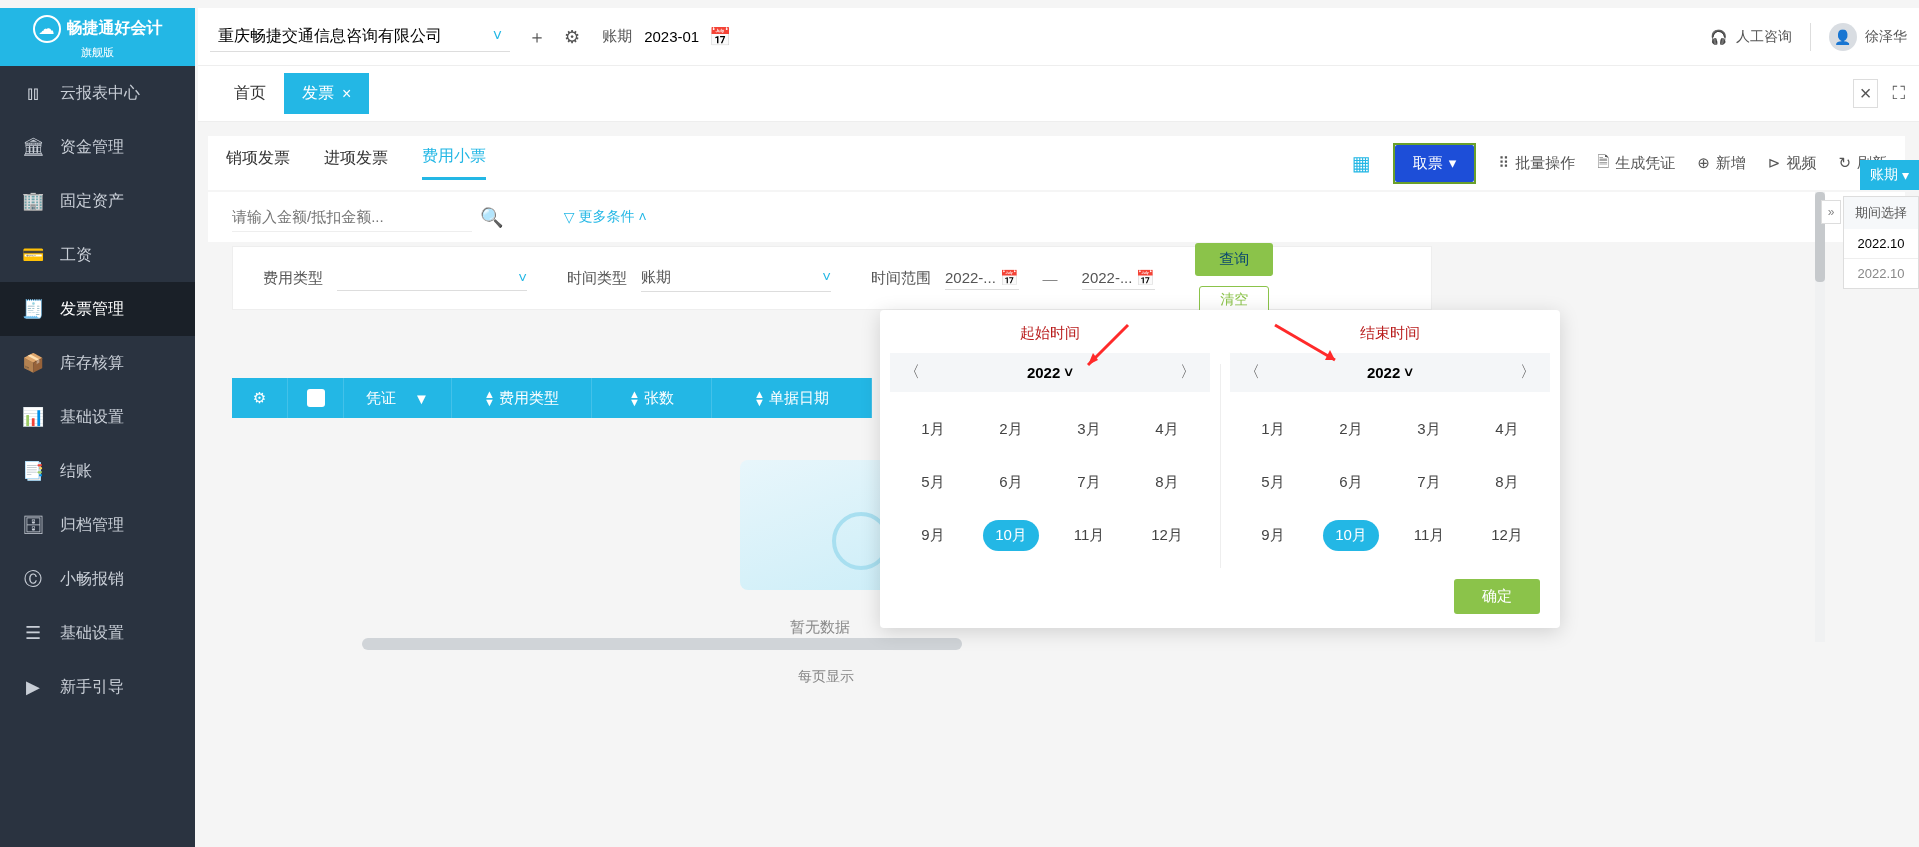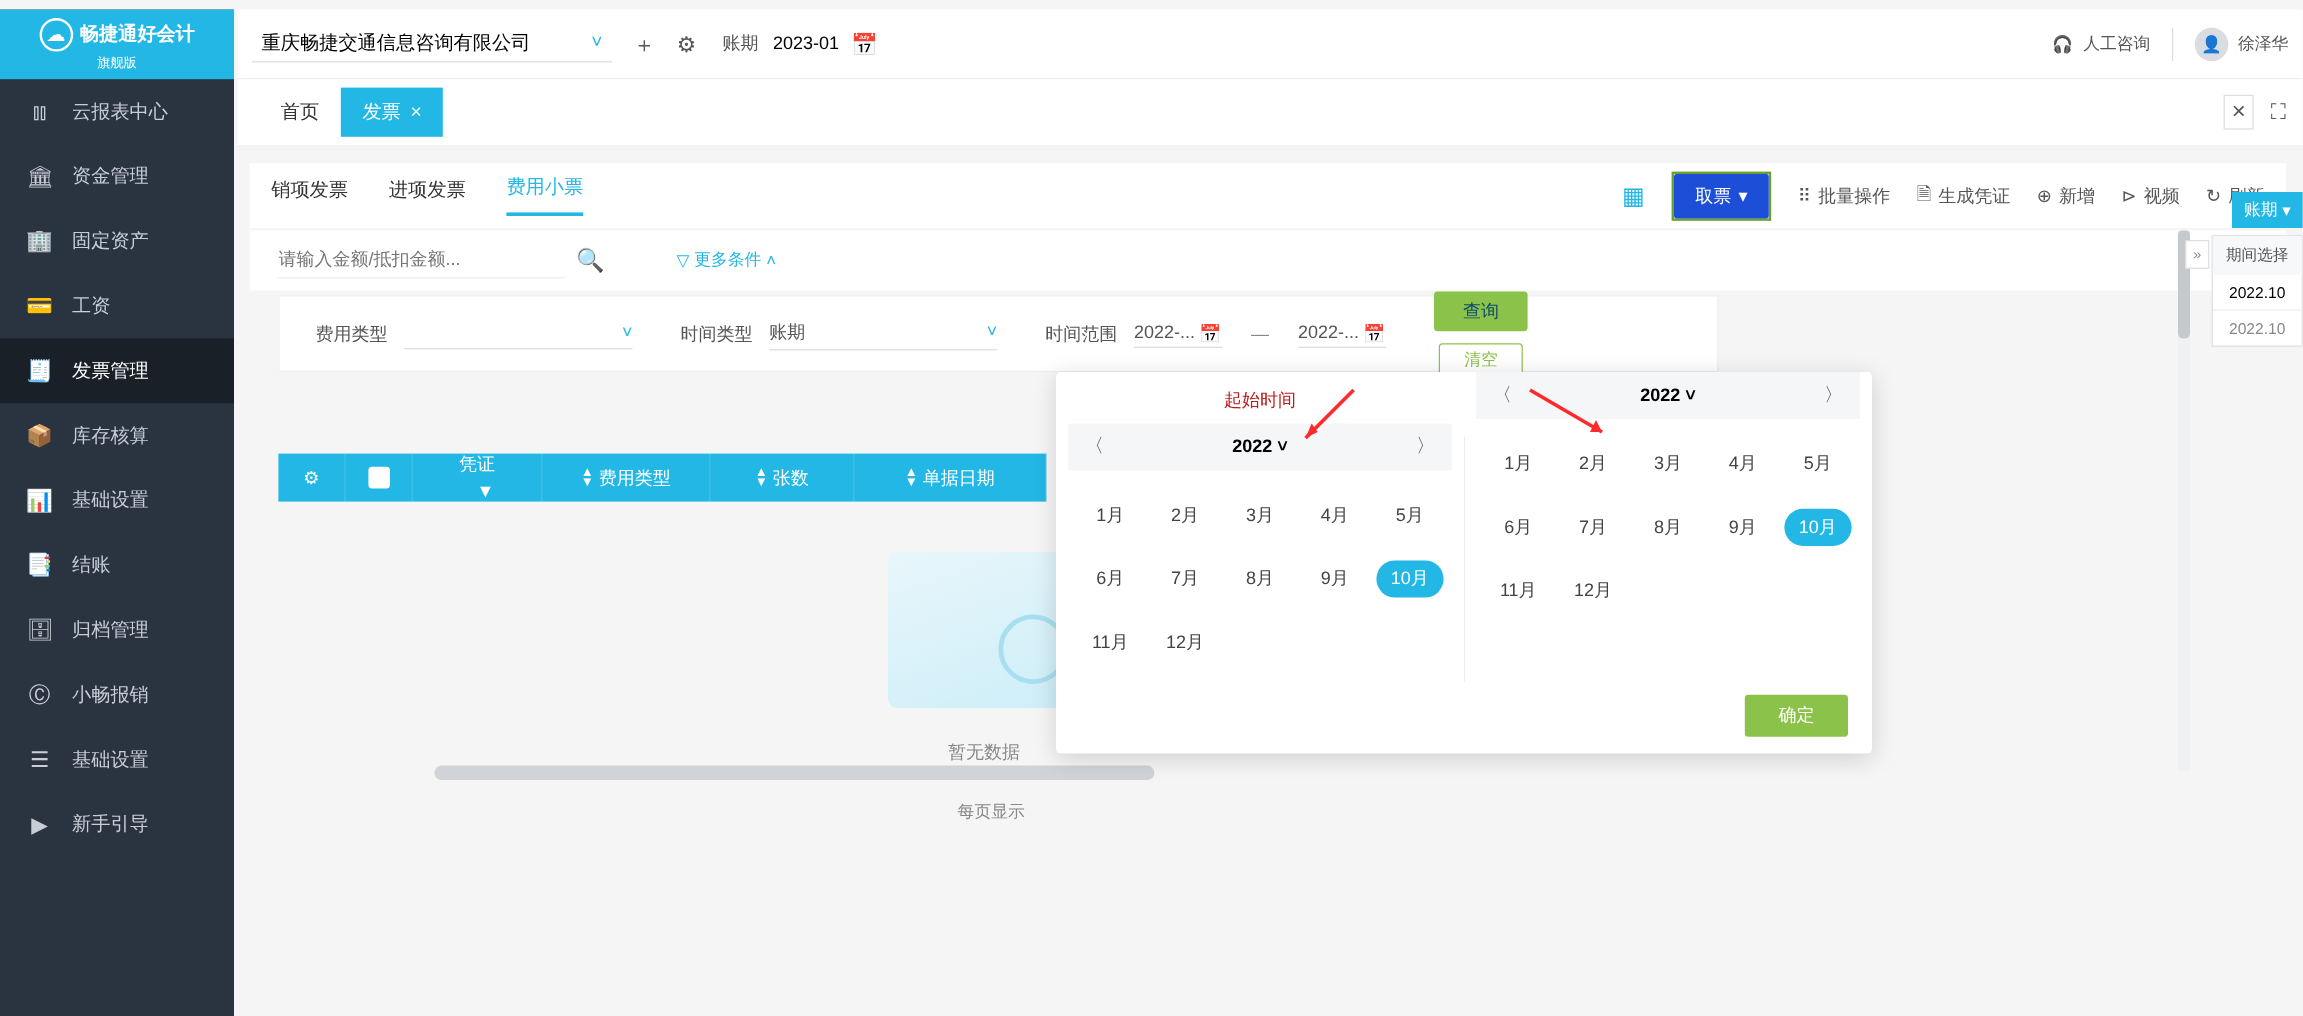--- a/index.html
+++ b/index.html
@@ -62,21 +62,21 @@
 .dash { margin: 0 10px; color: #888;}
 .btn-query { background: #8bc34a; color: #0c4a6e; border: none; padding: 7px 24px; font-size: 15px; border-radius: 3px; cursor: pointer; }
 .btn-clear { background: #fff; color: #8bc34a; border: 1px solid #8bc34a; padding: 4px 20px; font-size: 14px; border-radius: 3px; cursor: pointer; margin-top:6px;}
 .btn-col { display:flex; flex-direction:column; gap:4px; align-items:center;}
 
 
 .table-head { position: absolute; left: 232px; top: 378px; width: 640px; height: 40px; background: #23b7e5; color: #fff; display: flex; align-items: center; font-size: 15px;}
 .th { display:flex; align-items:center; justify-content:center; gap:4px; height:100%; border-right:1px solid rgba(255,255,255,0.15);}
 .th.gear{width:56px;}
 .th.chk{width:56px;}
-.th.vz{width:108px;flex-direction:column;}
+.th.vz{width:108px;}
 .th.type{width:140px;}
 .th.qty{width:120px;}
 .th.date{width:160px;}
 .checkbox { width:18px; height:18px; background:#fff; border-radius:3px;}
 .sort-ic { font-size:11px; line-height:8px; display:flex; flex-direction:column;}
 
 
 .empty { position:absolute; left:740px; top:460px; display:flex; flex-direction:column; align-items:center; gap:0;}
 .empty-img { width:160px; height:130px; background:linear-gradient(160deg,#e8f6fb,#cdeef8); border-radius:8px; position:relative;}
 .empty-img::after{content:""; position:absolute; right:10px; bottom:20px; width:50px; height:50px; border:4px solid #a8dff0; border-radius:50%;}
@@ -93,21 +93,21 @@
 .collapse-handle { position:absolute; right:78px; top:200px; width:20px; height:24px; border:1px solid #ddd; background:#fff; display:flex; align-items:center; justify-content:center; color:#888; font-size:12px;}
 
 
 .popover { position:absolute; left:880px; top:310px; width:680px; background:#fff; box-shadow:0 4px 20px rgba(0,0,0,0.15); border-radius:4px; padding-bottom:14px;}
 .pop-head { display:flex; }
 .pop-col { width:50%; }
 .pop-title { text-align:center; padding:14px 0 10px; font-size:15px; color:#b91c1c;}
 .year-row { background:#f4f6f8; display:flex; align-items:center; justify-content:space-between; padding:9px 14px; margin:0 10px;}
 .year-row .nav{ font-size:16px; color:#555; cursor:pointer;}
 .year-row .yv{ font-size:15px; font-weight:600; display:flex; align-items:center; gap:4px;}
-.month-grid { display:grid; grid-template-columns:repeat(5,1fr); gap:22px 0; padding:22px 14px;}
+.month-grid { display:grid; grid-template-columns:repeat(4,1fr); gap:22px 0; padding:22px 14px;}
 .month-cell { text-align:center; font-size:15px; color:#444; cursor:pointer; padding:6px 0;}
 .month-cell.sel { background:#23b7e5; color:#fff; border-radius:18px; width:56px; margin:0 auto;}
 .pop-footer { display:flex; justify-content:flex-end; padding:6px 20px 0;}
 .btn-ok { background:#8bc34a; color:#fff; border:none; padding:8px 28px; font-size:15px; border-radius:3px; cursor:pointer;}
 .vline { position:absolute; top:54px; bottom:60px; left:50%; width:1px; background:#eee;}
 
 
 .arrow { position:absolute; pointer-events:none;}
 .arrow svg { overflow:visible;}
 
@@ -367,20 +367,21 @@
           <div class="month-cell">6月</div>
           <div class="month-cell">7月</div>
           <div class="month-cell">8月</div>
           <div class="month-cell">9月</div>
           <div class="month-cell sel">10月</div>
           <div class="month-cell">11月</div>
           <div class="month-cell">12月</div>
         </div>
     </div>
     <div class="pop-col">
+      <div class="pop-title">结束时间</div>
       <div class="year-row">
         <span class="nav">〈</span>
         <span class="yv">
             <span>2022</span>
             <span>˅</span>
           </span>
         <span class="nav">〉</span>
       </div>
       <div class="month-grid" id="grid-b">
           <div class="month-cell">1月</div>

